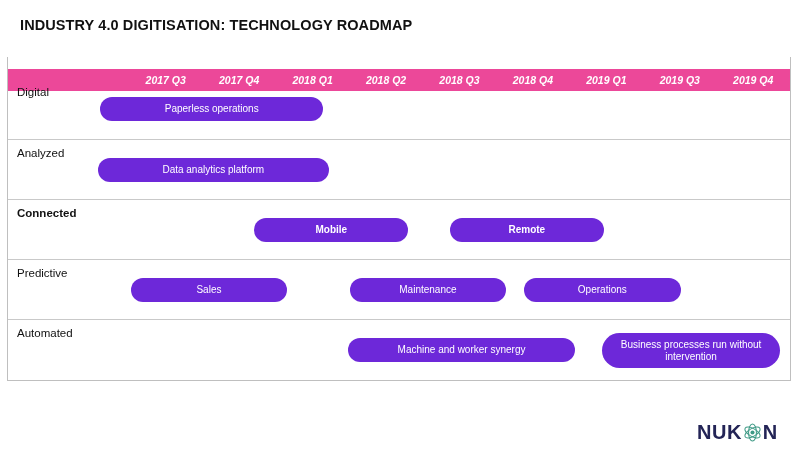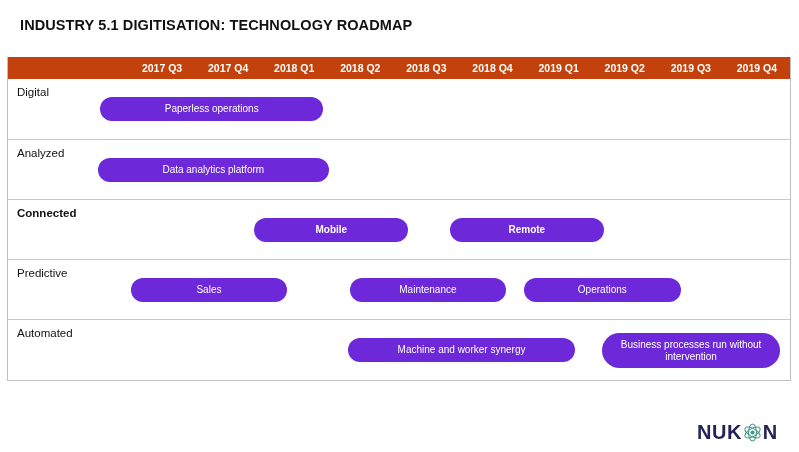--- a/index.html
+++ b/index.html
@@ -36,26 +36,27 @@
     border-left: 1px solid #bfbfbf;
     border-right: 1px solid #bfbfbf;
     border-bottom: 1px solid #bfbfbf;
     box-sizing: border-box;
   }
 
   
   #quarter-header {
     position: absolute;
     left: 0;
-    top: 0;
+    top: 12px;
     width: 100%;
     height: 22px;
-    background: #c2410c;
-    display: flex;
-    box-sizing: border-box;
+    background: #ec4899;
+    display: flex;
+    box-sizing: border-box;
+    font-style: italic;
   }
   .qh-spacer {
     width: 121px;
     flex: 0 0 121px;
   }
   .quarter-cell {
     flex: 1 1 0;
     display: flex;
     align-items: center;
     justify-content: center;
@@ -131,34 +132,33 @@
   .logo-atom {
     display: inline-block;
     width: 21px;
     height: 21px;
     margin: 0 0px;
   }
 </style>
 </head>
 <body>
 
-<div id="page-title">INDUSTRY 5.1 DIGITISATION: TECHNOLOGY ROADMAP</div>
+<div id="page-title">INDUSTRY 4.0 DIGITISATION: TECHNOLOGY ROADMAP</div>
 
 <div id="roadmap">
 
   <div id="quarter-header">
     <div class="qh-spacer"></div>
   <div class="quarter-cell">2017 Q3</div>
       <div class="quarter-cell">2017 Q4</div>
       <div class="quarter-cell">2018 Q1</div>
       <div class="quarter-cell">2018 Q2</div>
       <div class="quarter-cell">2018 Q3</div>
       <div class="quarter-cell">2018 Q4</div>
       <div class="quarter-cell">2019 Q1</div>
-      <div class="quarter-cell">2019 Q2</div>
       <div class="quarter-cell">2019 Q3</div>
       <div class="quarter-cell">2019 Q4</div>
     </div>
 
   <div id="rows">
       <div class="row" style="height: 60px;">
         <div class="row-label">Digital</div>
         <div class="pill" style="left: 11.8%; width: 28.5%; top: 18px;">Paperless operations</div>
       </div>
       <div class="row" style="height: 60px;">

